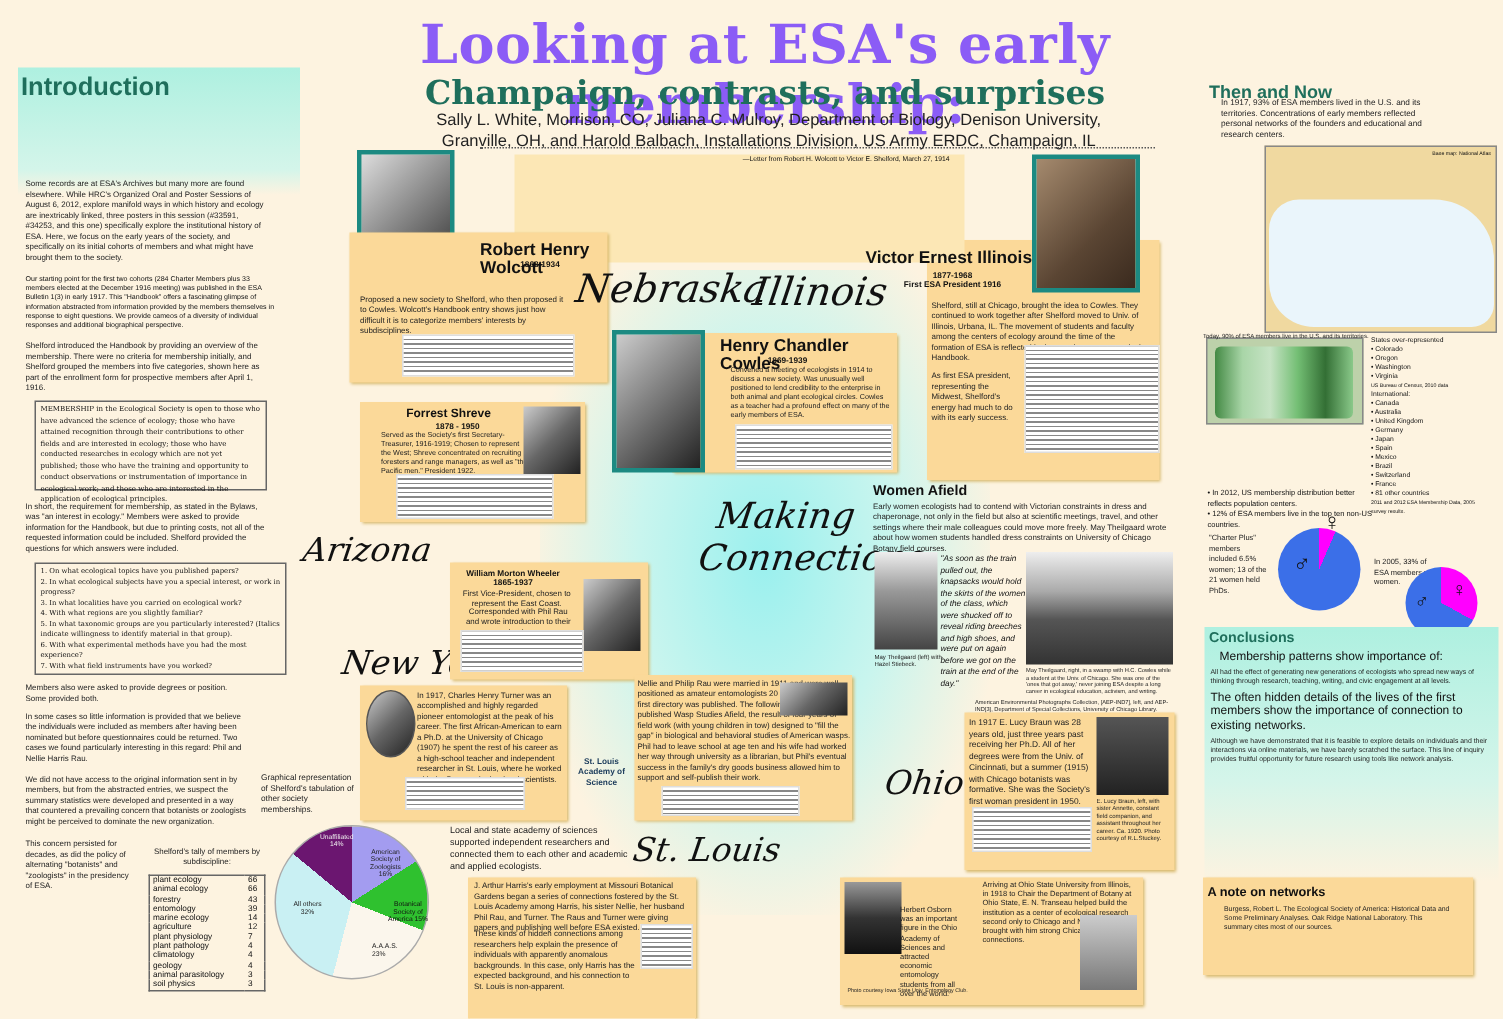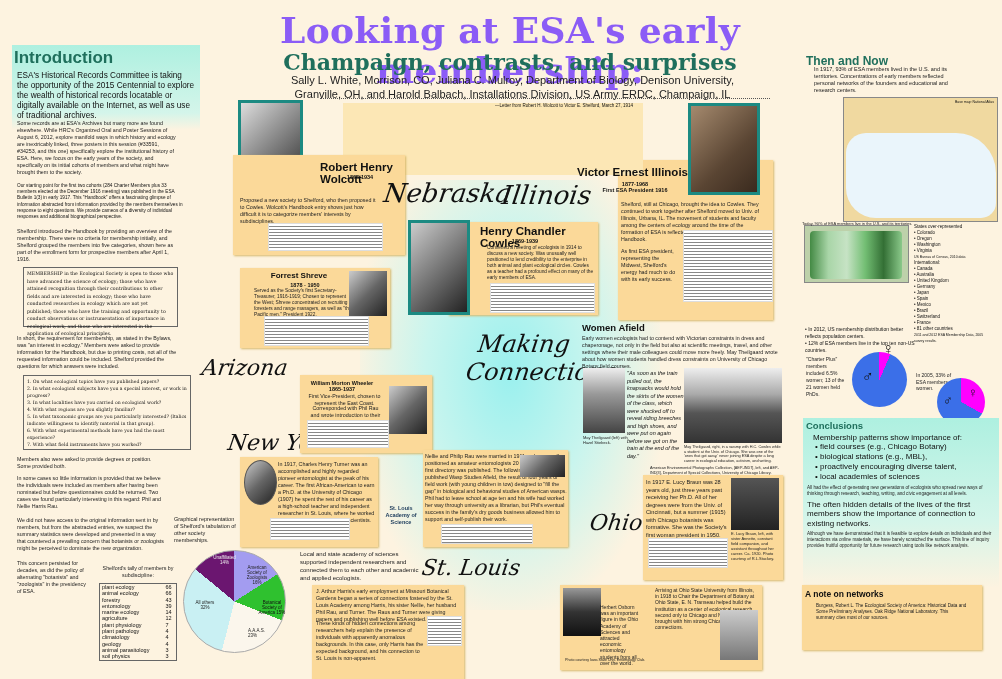--- a/index.html
+++ b/index.html
@@ -35,21 +35,20 @@
 <div class="abs title serif">Looking at ESA's early membership:</div>
 <div class="abs subtitle serif">Champaign, contrasts, and surprises</div>
 <div class="abs authors">
  <div>Sally L. White, Morrison, CO, Juliana C. Mulroy, Department of Biology, Denison University,</div>
  <div>Granville, OH, and Harold Balbach, Installations Division, US Army ERDC, Champaign, IL</div>
 </div>
 <div class="abs rule"></div>
 
 <div class="abs intro">
  <h2>Introduction</h2>
- <div class="lead">ESA's Historical Records Committee is taking the opportunity of the 2015 Centennial to explore the wealth of historical records locatable or digitally available on the Internet, as well as use of traditional archives.</div>
 </div>
 <div class="abs ptext" style="left:17px;top:120px;width:162px">Some records are at ESA's Archives but many more are found elsewhere. While HRC's Organized Oral and Poster Sessions of August 6, 2012, explore manifold ways in which history and ecology are inextricably linked, three posters in this session (#33591, #34253, and this one) specifically explore the institutional history of ESA. Here, we focus on the early years of the society, and specifically on its initial cohorts of members and what might have brought them to the society.</div>
 <div class="abs" style="left:17px;top:183px;width:168px;font-size:4.7px;line-height:6.2px">Our starting point for the first two cohorts (284 Charter Members plus 33 members elected at the December 1916 meeting) was published in the ESA Bulletin 1(3) in early 1917. This "Handbook" offers a fascinating glimpse of information abstracted from information provided by the members themselves in response to eight questions. We provide cameos of a diversity of individual responses and additional biographical perspective.</div>
 <div class="abs ptext" style="left:17px;top:228px;width:160px">Shelford introduced the Handbook by providing an overview of the membership. There were no criteria for membership initially, and Shelford grouped the members into five categories, shown here as part of the enrollment form for prospective members after April 1, 1916.</div>
 <div class="abs box serif" style="left:23px;top:267px;width:155px;height:60px;padding:2px 3px;font-size:4.7px;line-height:7.5px">MEMBERSHIP in the Ecological Society is open to those who have advanced the science of ecology; those who have attained recognition through their contributions to other fields and are interested in ecology; those who have conducted researches in ecology which are not yet published; those who have the training and opportunity to conduct observations or instrumentation of importance in ecological work; and those who are interested in the application of ecological principles.</div>
 <div class="abs ptext" style="left:17px;top:335px;width:160px">In short, the requirement for membership, as stated in the Bylaws, was "an interest in ecology." Members were asked to provide information for the Handbook, but due to printing costs, not all of the requested information could be included. Shelford provided the questions for which answers were included.</div>
 <div class="abs box serif" style="left:23px;top:375px;width:168px;height:75px;padding:2px 3px;font-size:4.6px;line-height:7px">
  <div>1. On what ecological topics have you published papers?</div>
  <div>2. In what ecological subjects have you a special interest, or work in progress?</div>
  <div>3. In what localities have you carried on ecological work?</div>
@@ -262,26 +261,20 @@
 <div class="abs" style="left:862px;top:368px;font-size:16px;color:#111">♂</div>
 <div class="abs" style="left:882px;top:340px;font-size:16px;color:#111">♀</div>
 <div class="abs ptext" style="left:916px;top:372px;width:45px;font-size:5px;line-height:6.5px">In 2005, 33% of ESA members were women.</div>
 <div class="abs pie" style="left:937px;top:378px;width:48px;height:48px;background:conic-gradient(#ff00ff 0 33%,#3b6fe8 33% 100%)"></div>
 <div class="abs" style="left:943px;top:393px;font-size:13px;color:#111">♂</div>
 <div class="abs" style="left:968px;top:385px;font-size:13px;color:#111">♀</div>
 
 <div class="abs" style="left:803px;top:418px;width:196px;height:170px;background:linear-gradient(#aef0e0,#d4f5ea 60%,#fdf3e0)">
  <div style="color:#1f6f5c;font-weight:bold;font-size:9.5px;margin:2px 3px">Conclusions</div>
  <div style="font-size:8px;margin-left:10px">Membership patterns show importance of:</div>
- <ul class="cl" style="font-size:8px;line-height:10px;margin-left:12px">
-  <li>field courses (e.g., Chicago Botany)</li>
-  <li>biological stations (e.g., MBL),</li>
-  <li>proactively encouraging diverse talent,</li>
-  <li>local academies of sciences</li>
- </ul>
  <div class="ptext" style="margin:3px 4px;font-size:4.6px;line-height:5.8px">All had the effect of generating new generations of ecologists who spread new ways of thinking through research, teaching, writing, and civic engagement at all levels.</div>
  <div style="font-size:8px;line-height:9.5px;margin:2px 4px">The often hidden details of the lives of the first members show the importance of connection to existing networks.</div>
  <div class="ptext" style="margin:3px 4px;font-size:4.6px;line-height:5.8px">Although we have demonstrated that it is feasible to explore details on individuals and their interactions via online materials, we have barely scratched the surface. This line of inquiry provides fruitful opportunity for future research using tools like network analysis.</div>
 </div>
 <div class="abs card" style="left:802px;top:585px;width:180px;height:65px">
  <div style="font-weight:bold;font-size:8.5px;margin:4px 3px">A note on networks</div>
  <div class="ptext" style="margin:2px 14px;font-size:4.6px;line-height:5.8px">Burgess, Robert L. The Ecological Society of America: Historical Data and Some Preliminary Analyses. Oak Ridge National Laboratory. This summary cites most of our sources.</div>
 </div>
 
 </body></html>

